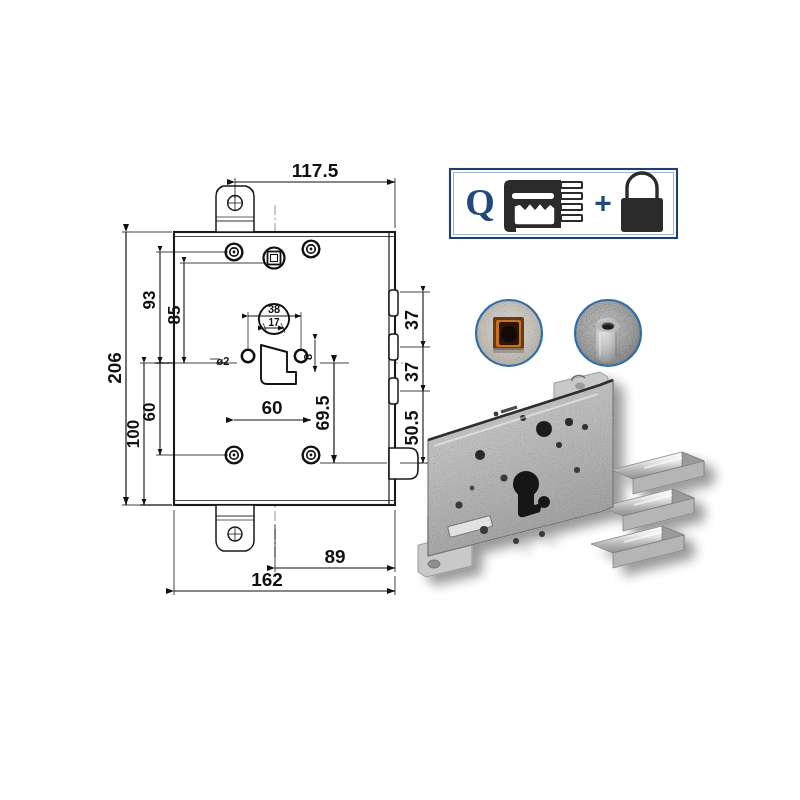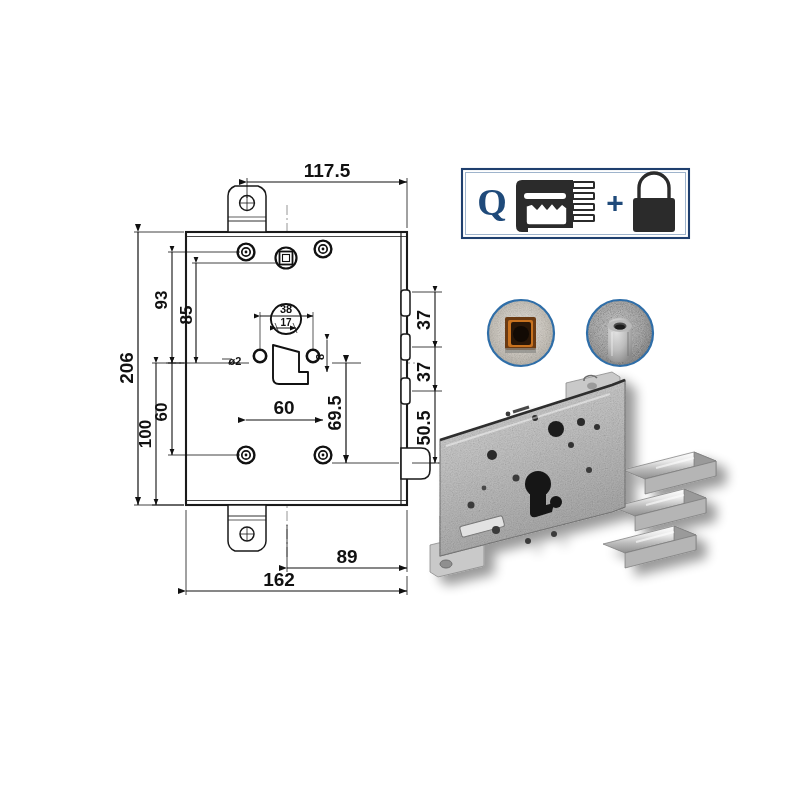--- a/index.html
+++ b/index.html
@@ -1,18 +1,18 @@
 <!DOCTYPE html>
 <html><head>
 <meta charset="utf-8">
 <style>
   html,body{margin:0;padding:0;background:#ffffff;}
   body{width:800px;height:800px;position:relative;overflow:hidden;
        font-family:"Liberation Sans",sans-serif;color:#111;}
-  .stage{position:absolute;left:16px;top:0;width:688px;height:800px;}
+  .stage{position:absolute;left:4px;top:0;width:688px;height:800px;}
   svg{display:block;}
   .dimtext{font-family:"Liberation Sans",sans-serif;font-weight:700;fill:#111;}
 </style>
 </head>
 <body>
 
 <div class="stage">
 
 <svg width="800" height="800" viewBox="0 0 800 800">
 

